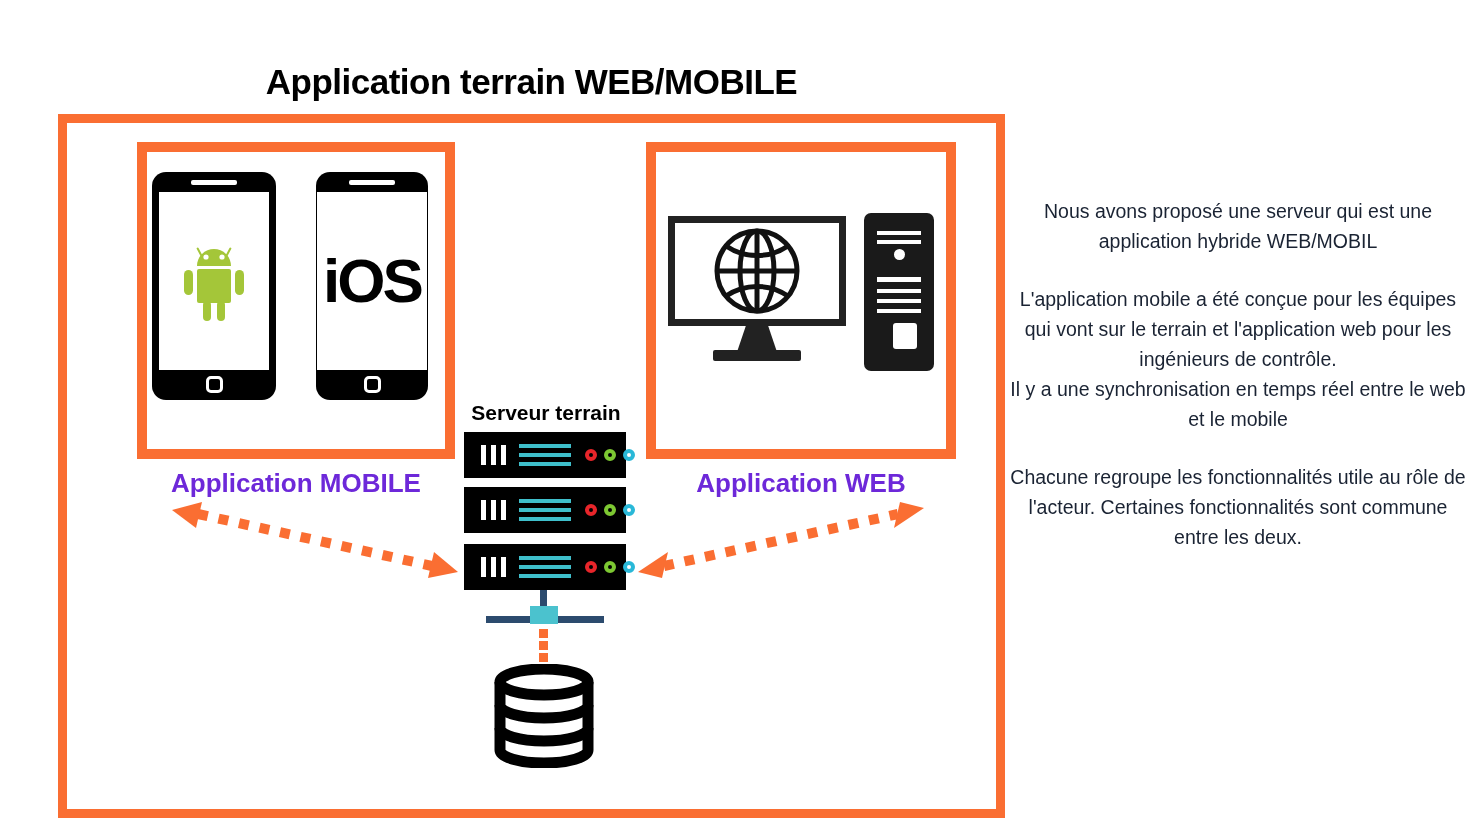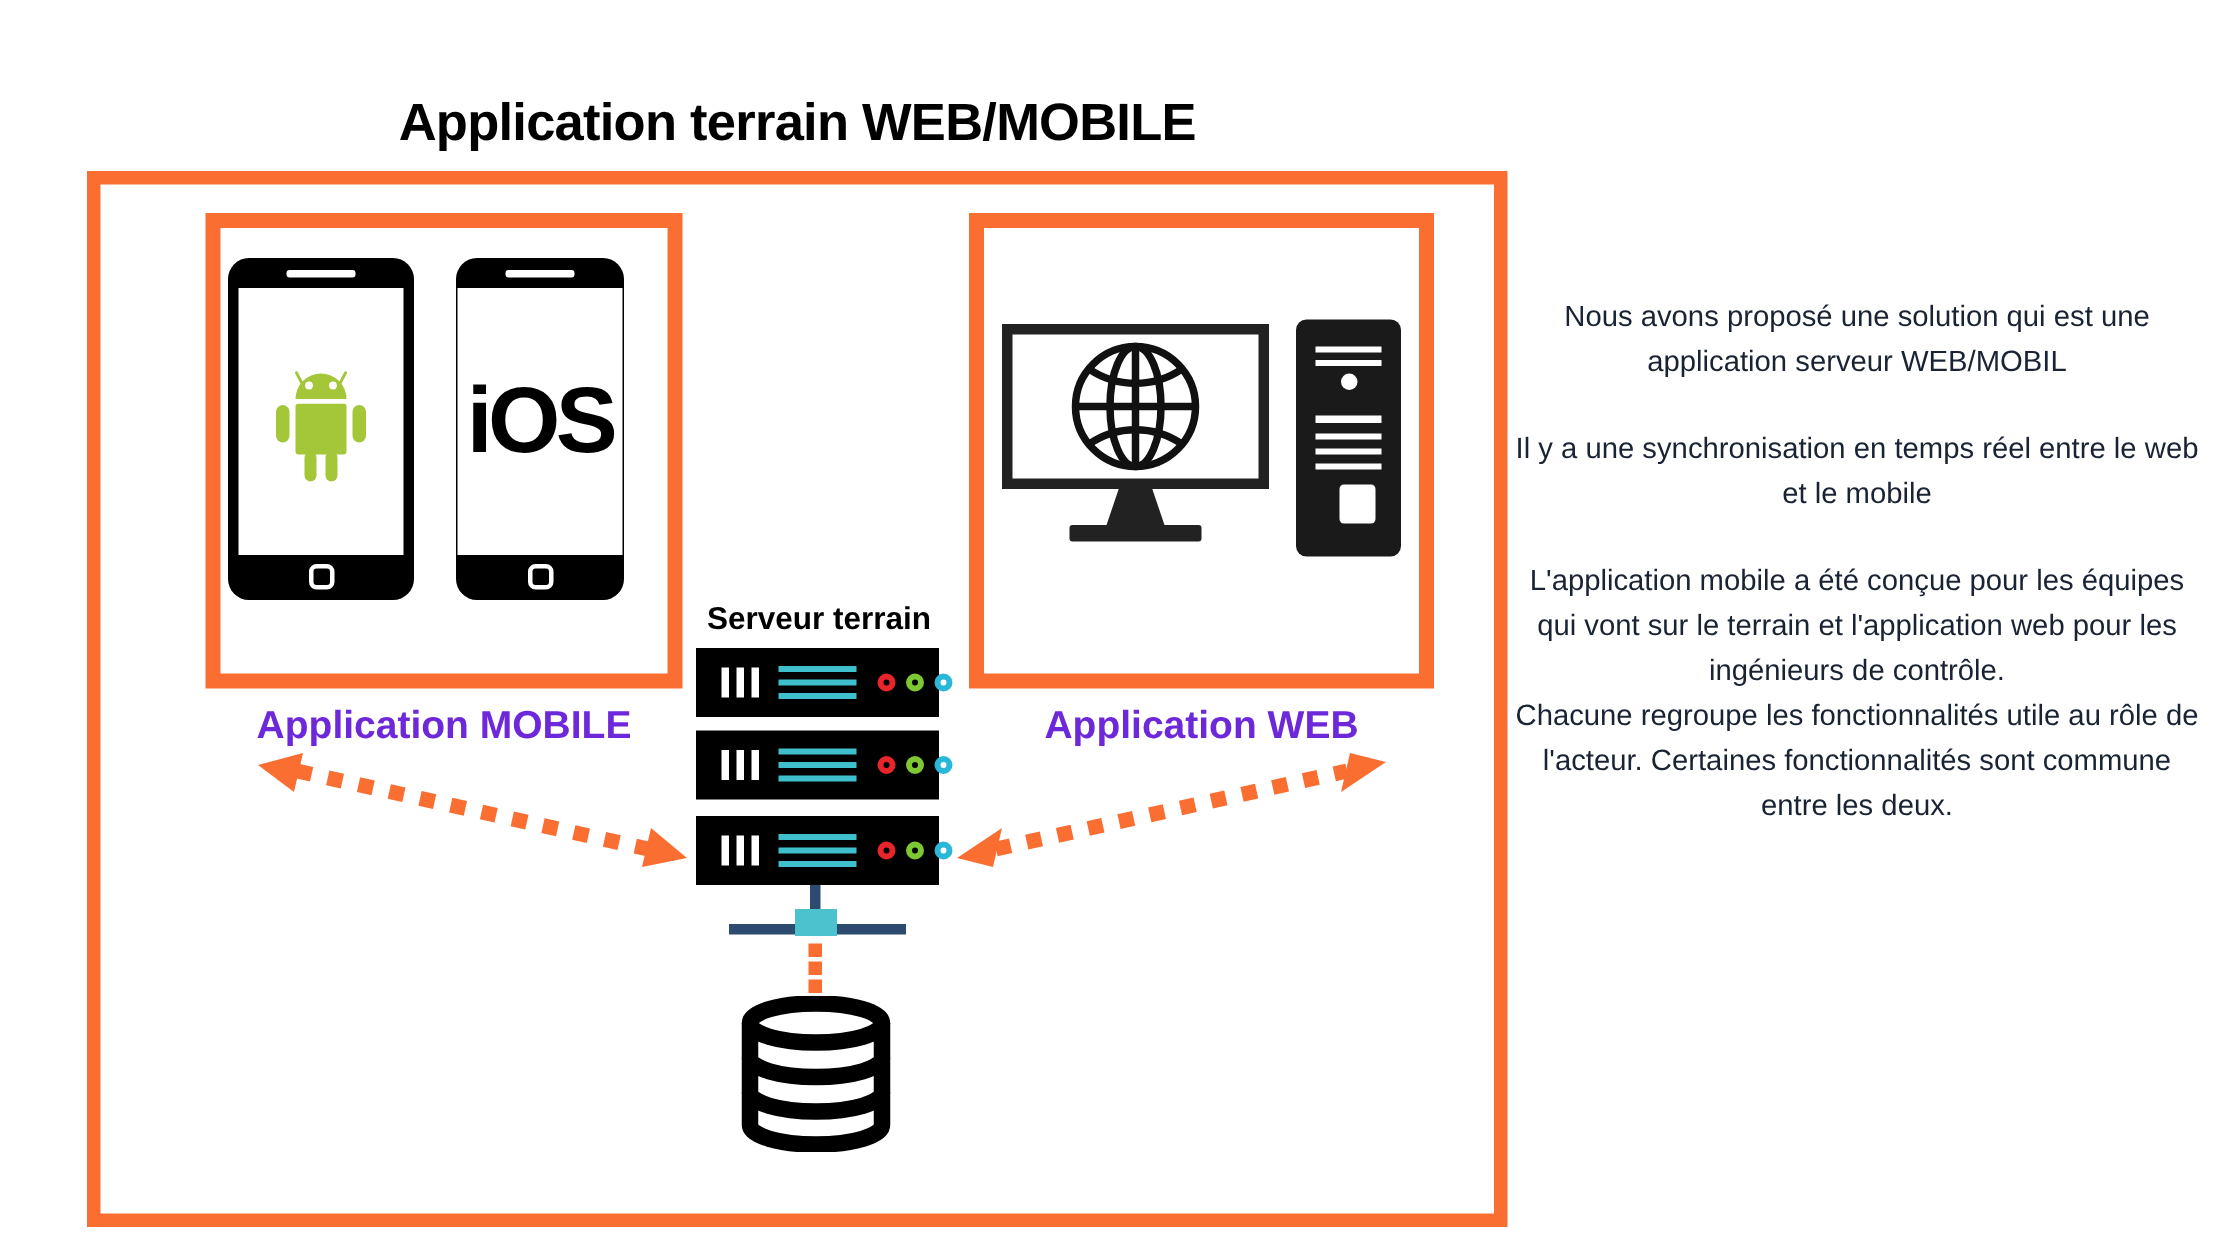--- a/index.html
+++ b/index.html
@@ -56,21 +56,21 @@
   .phone {
     position: absolute;
     background: #000000;
     border-radius: 14px;
     box-sizing: border-box;
     display: flex;
     flex-direction: column;
     align-items: center;
   }
   #phone-android { left: 152px; top: 172px; width: 124px; height: 228px; }
-  #phone-ios     { left: 304px; top: 172px; width: 112px; height: 228px; text-align: center; }
+  #phone-ios     { left: 316px; top: 172px; width: 112px; height: 228px; text-align: center; }
   .phone-speaker {
     width: 46px; height: 5px;
     background: #ffffff;
     margin-top: 8px;
     border-radius: 2px;
   }
   .phone-screen {
     width: 110px;
     flex: 1;
     background: #ffffff;
@@ -372,17 +372,17 @@
   <polygon points="288,72 258,78 264,52" fill="#FA6E32"></polygon>
 </svg>
 
 <svg id="arrow-right-svg" class="arrow-svg" width="290" height="80" viewBox="0 0 290 80">
   <line x1="28" y1="66" x2="262" y2="14" stroke="#FA6E32" stroke-width="10" stroke-dasharray="10 11" stroke-linecap="butt"></line>
   <polygon points="2,72 32,52 26,78" fill="#FA6E32"></polygon>
   <polygon points="288,8 258,28 264,2" fill="#FA6E32"></polygon>
 </svg>
 
 <div id="text-column">
-  <p class="para">Nous avons proposé une solution qui est une application serveur WEB/MOBIL</p>
+  <p class="para">Nous avons proposé une serveur qui est une application hybride WEB/MOBIL</p>
+  <p class="para tight">L'application mobile a été conçue pour les équipes qui vont sur le terrain et l'application web pour les ingénieurs de contrôle.</p>
   <p class="para">Il y a une synchronisation en temps réel entre le web et le mobile</p>
-  <p class="para tight">L'application mobile a été conçue pour les équipes qui vont sur le terrain et l'application web pour les ingénieurs de contrôle.</p>
   <p class="para tight">Chacune regroupe les fonctionnalités utile au rôle de l'acteur. Certaines fonctionnalités sont commune entre les deux.</p>
 </div>
 
 </body></html>

